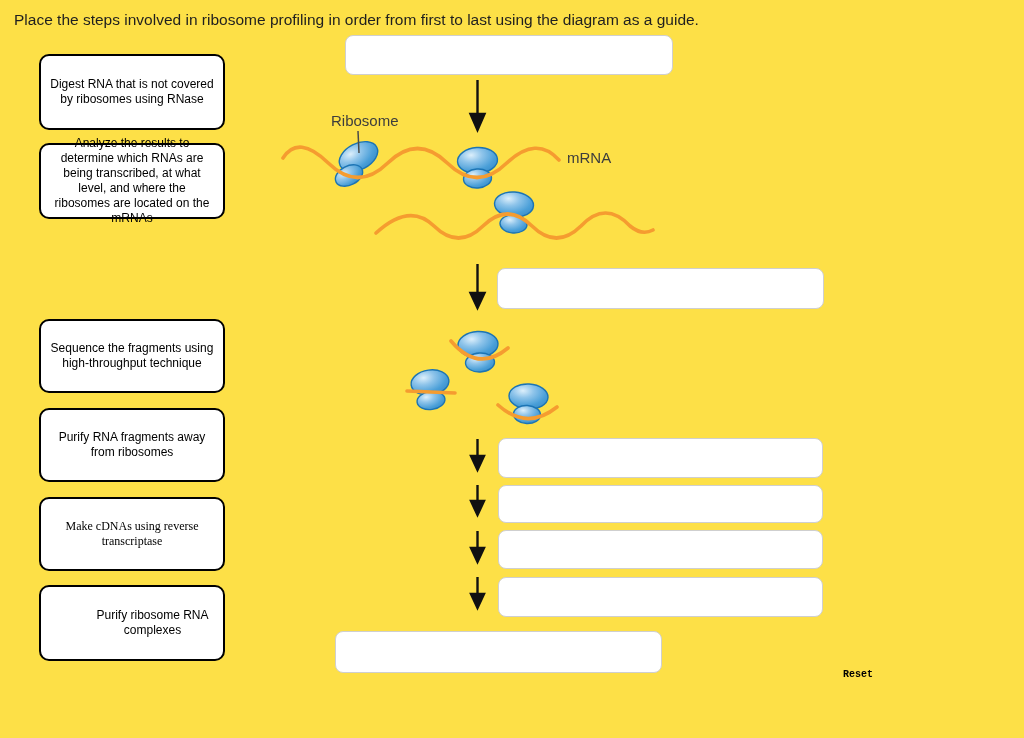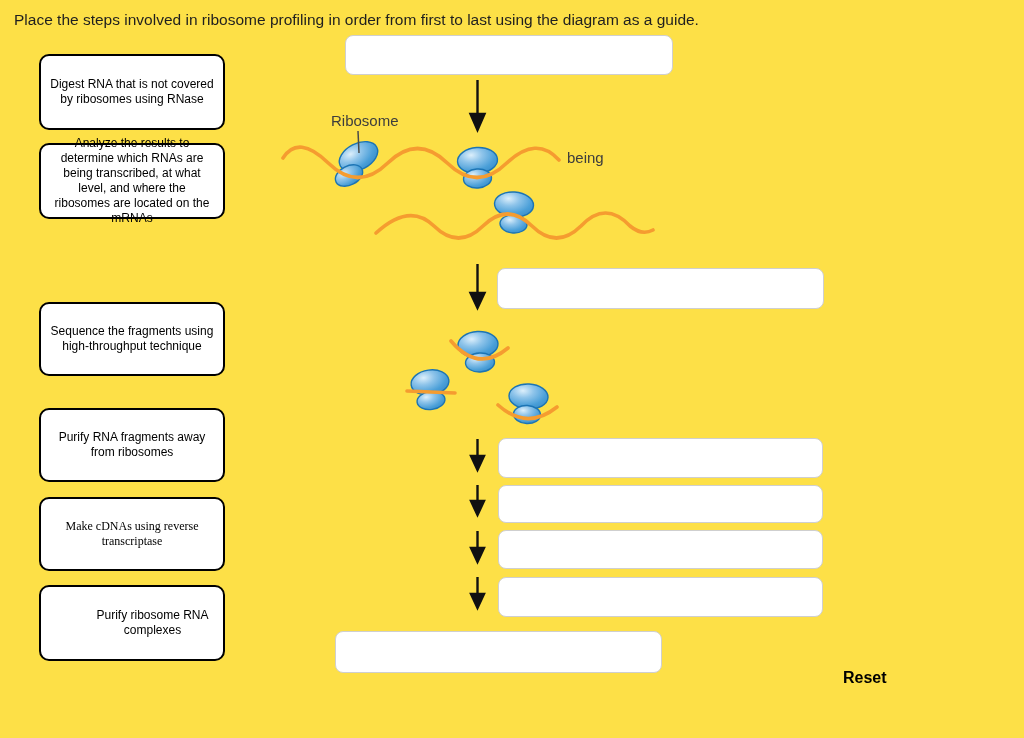--- a/index.html
+++ b/index.html
@@ -23,39 +23,39 @@
   }
   
   .slot{
     position:absolute;background:#fff;border:1.5px solid #cfcfcf;border-radius:8px;
     box-sizing:border-box;font-size:12px;color:#333;
   }
   .diagram-label{
     position:absolute;font-size:15px;color:#3d3d3d;white-space:nowrap;
   }
   #reset-button{
-    position:absolute;left:843px;top:669px;font-size:16px;font-weight:bold;color:#000;
-    cursor:pointer;background:none;border:none;padding:0;font-family:Liberation Sans, sans-serif;
+    position:absolute;left:843px;top:669px;font-size:10px;font-weight:bold;color:#000;
+    cursor:pointer;background:none;border:none;padding:0;font-family:Liberation Mono, monospace;
   }
   #diagram-art{position:absolute;left:0;top:0;pointer-events:none;}
 </style>
 </head>
 <body>
 
 <div id="page">
 
   <div id="page-title">Place the steps involved in ribosome profiling in order from first to last using the diagram as a guide.</div>
 
   <div class="card" style="top:54px;height:76px;">
       <div class="card-text">Digest RNA that is not covered by ribosomes using RNase</div>
     </div>
   <div class="card" style="top:143px;height:76px;">
       <div class="card-text">Analyze the results to determine which RNAs are being transcribed, at what level, and where the ribosomes are located on the mRNAs</div>
     </div>
-  <div class="card" style="top:302px;height:74px;">
+  <div class="card" style="top:319px;height:74px;">
       <div class="card-text">Sequence the fragments using high-throughput technique</div>
     </div>
   <div class="card" style="top:408px;height:74px;">
       <div class="card-text">Purify RNA fragments away from ribosomes</div>
     </div>
   <div class="card" style="top:497px;height:74px;font-family:Liberation Serif, serif;">
       <div class="card-text">Make cDNAs using reverse transcriptase</div>
     </div>
   <div class="card" style="top:585px;height:76px;padding-left:41px;">
       <div class="card-text">Purify ribosome RNA complexes</div>
@@ -131,21 +131,21 @@
       <path d="M407,391 L455,393" fill="none" stroke="#f59c30" stroke-width="3.6" stroke-linecap="round"></path>
     </g>
     <g>
       <ellipse cx="528.5" cy="396.5" rx="19.5" ry="12.5" transform="rotate(3 528.5 396.5)" fill="url(#ribo)" stroke="#1c74b4" stroke-width="1.4"></ellipse>
       <ellipse cx="527" cy="414.5" rx="13.5" ry="9" transform="rotate(3 527 414.5)" fill="url(#ribo)" stroke="#1c74b4" stroke-width="1.4"></ellipse>
       <path d="M498,405 Q527,431 557,407" fill="none" stroke="#f59c30" stroke-width="3.6" stroke-linecap="round"></path>
     </g>
   </svg>
 
   <div class="diagram-label" style="left:331px;top:112px;">Ribosome</div>
-  <div class="diagram-label" style="left:567px;top:149px;">being</div>
+  <div class="diagram-label" style="left:567px;top:149px;">mRNA</div>
 
   <div class="slot" style="left:345px;top:35px;width:328px;height:40px;"></div>
   <div class="slot" style="left:497px;top:268px;width:327px;height:41px;"></div>
   <div class="slot" style="left:498px;top:438px;width:325px;height:40px;"></div>
   <div class="slot" style="left:498px;top:485px;width:325px;height:38px;"></div>
   <div class="slot" style="left:498px;top:530px;width:325px;height:39px;"></div>
   <div class="slot" style="left:498px;top:577px;width:325px;height:40px;"></div>
   <div class="slot" style="left:335px;top:631px;width:327px;height:42px;"></div>
 
   <button id="reset-button">Reset</button>

